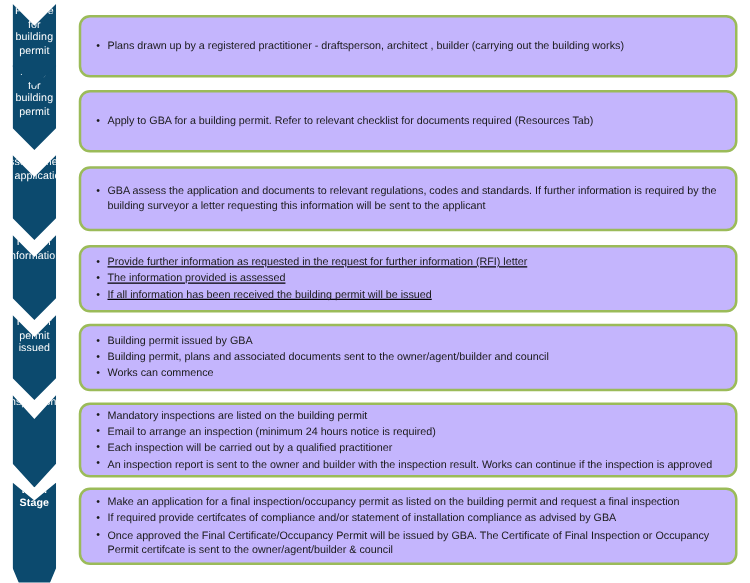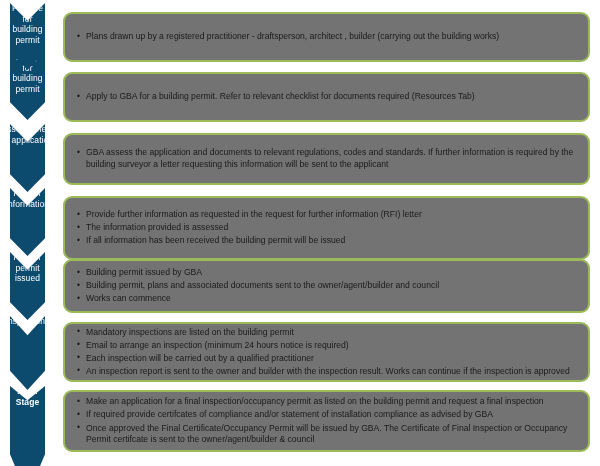--- a/index.html
+++ b/index.html
@@ -55,21 +55,21 @@
     font-weight: bold;
   }
   
   .box {
     position: absolute;
     left: 63px;
     width: 527px;
     box-sizing: border-box;
     border: 2px solid #9BBB59;
     border-radius: 9px;
-    background: #737373;
+    background: #c4b5fd;
     display: flex;
     align-items: center;
   }
   .bullets {
     list-style: none;
     margin: 0;
     padding: 0 8px 0 12px;
     width: 100%;
   }
   .bullets li {
@@ -121,21 +121,21 @@
       <div class="box" style="top: 133px; height: 52px;">
         <ul class="bullets">
           <li>GBA assess the application and documents to relevant regulations, codes and standards. If further information is required by the building surveyor a letter requesting this information will be sent to the applicant</li>
         </ul>
       </div>
     </div>
     <div class="stage">
       <div class="chev" style="top: 188px; height: 68px;">
         <div class="chev-label">Further information</div>
       </div>
-      <div class="box" style="top: 196px; height: 64px;">
+      <div class="box" style="top: 196px; height: 54px; text-decoration: underline;">
         <ul class="bullets">
           <li>Provide further information as requested in the request for further information (RFI) letter</li>
           <li>The information provided is assessed</li>
           <li>If all information has been received the building permit will be issued</li>
         </ul>
       </div>
     </div>
     <div class="stage">
       <div class="chev" style="top: 252px; height: 68px;">
         <div class="chev-label">Further permit issued</div>

